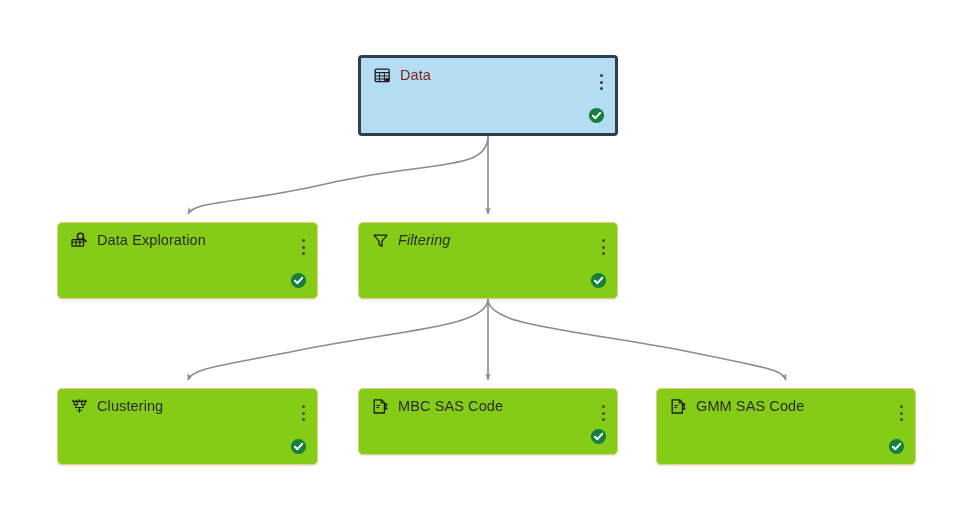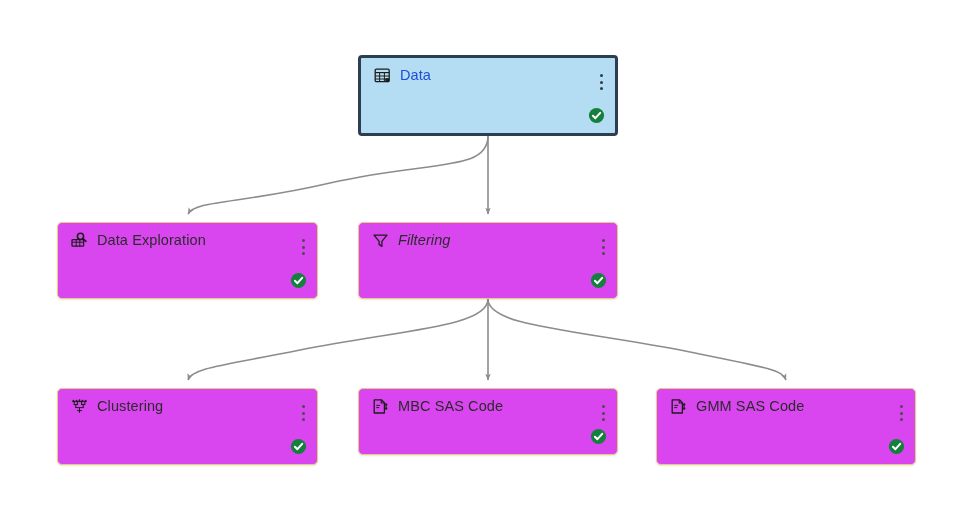--- a/index.html
+++ b/index.html
@@ -31,21 +31,21 @@
     position: absolute;
     box-sizing: border-box;
     border-radius: 5px;
   }
   .node.kind-data {
     background: #b4ddf3;
     border: 3px solid #2c3e50;
     border-radius: 4px;
   }
   .node.kind-step {
-    background: #d946ef;
+    background: #84cc16;
     border: 1px solid #e6cd84;
     box-shadow: 0 1px 2px rgba(120,105,60,0.18);
   }
   .node-head {
     position: absolute;
     left: 0;
     top: 0;
     right: 0;
     height: 34px;
     display: flex;
@@ -66,21 +66,21 @@
     width: 17px;
     height: 17px;
   }
   .node-label {
     font-size: 14.5px;
     color: #2b2b2b;
     letter-spacing: 0.1px;
     white-space: nowrap;
     line-height: 1;
   }
-  .kind-data .node-label { color: #1d4ed8; }
+  .kind-data .node-label { color: #7f1d1d; }
   .kebab {
     position: absolute;
     right: 11px;
     top: 16px;
     width: 4px;
     height: 18px;
   }
   .kebab i {
     display: block;
     width: 3px;

